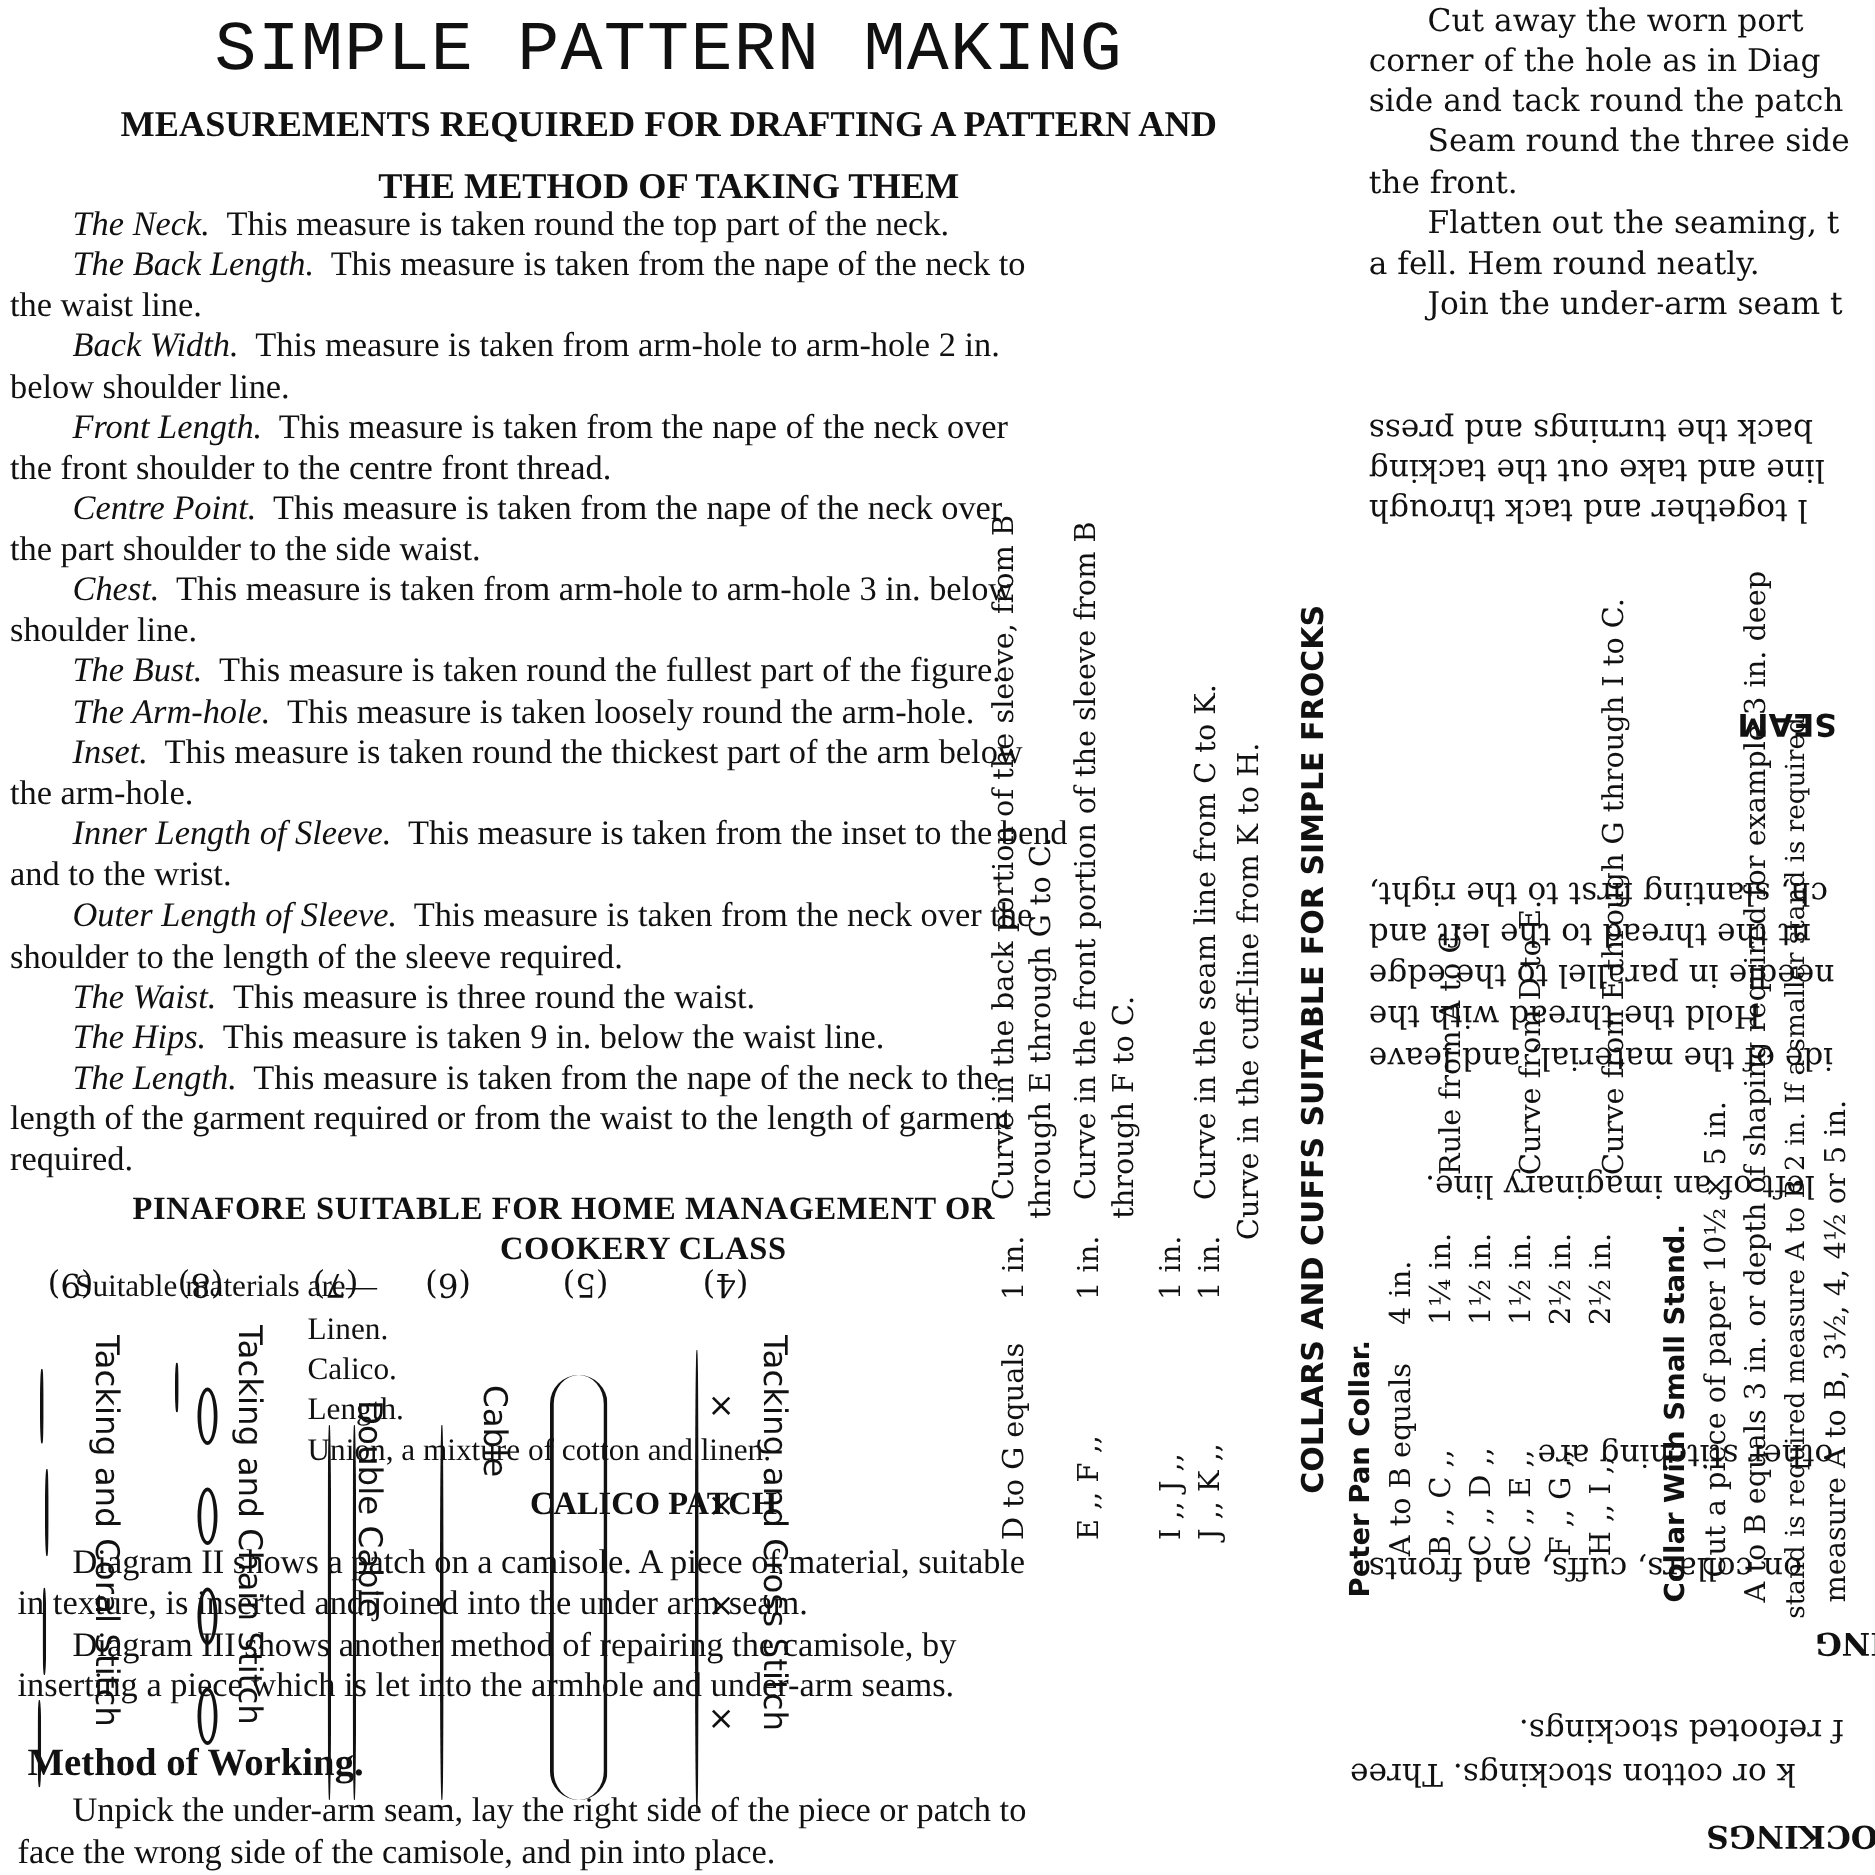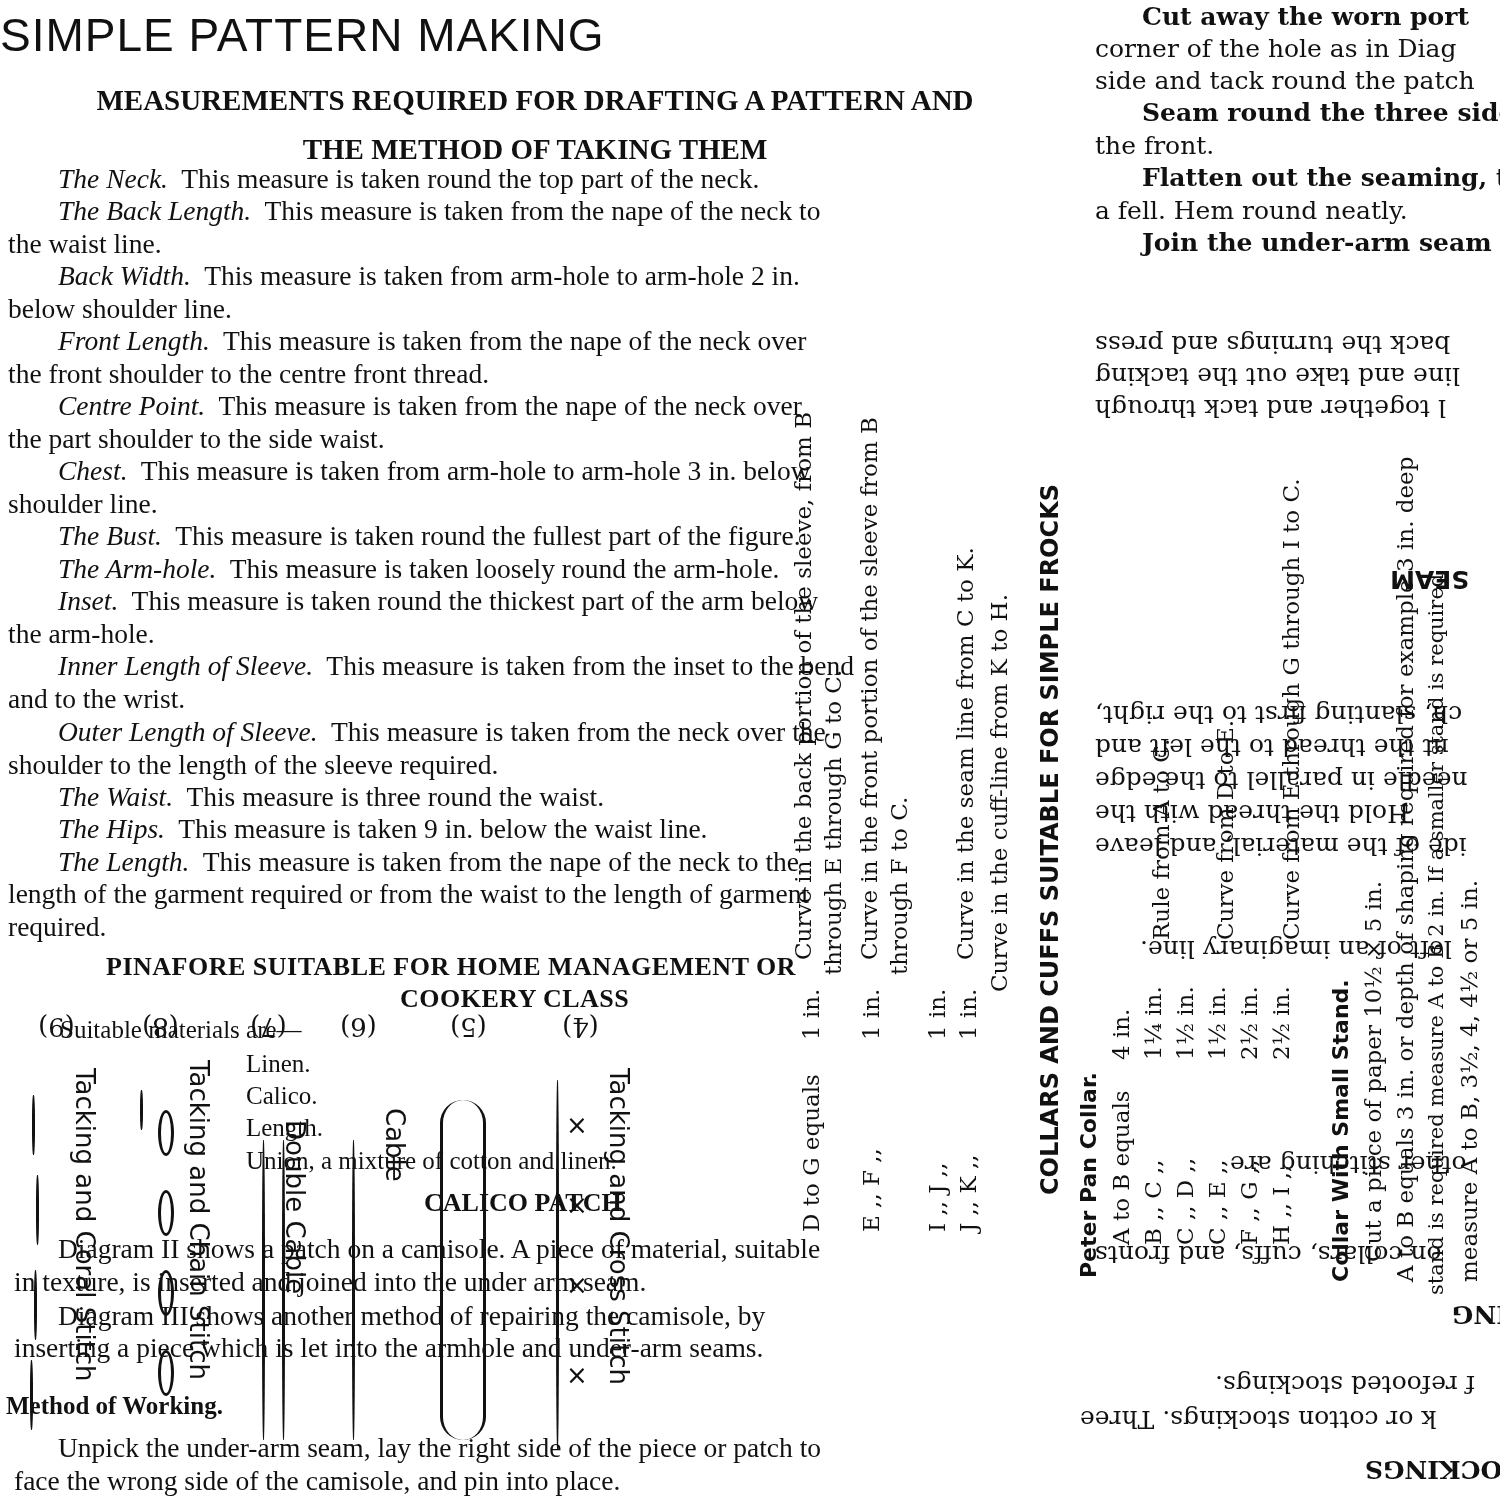--- a/index.html
+++ b/index.html
@@ -1,27 +1,27 @@
 <!DOCTYPE html>
 <html><head>
 <meta charset="utf-8">
 <style>
   html, body { margin:0; padding:0; background:#ffffff; }
   body { width:1500px; height:1500px; position:relative; overflow:hidden; color:#111; font-family:"DejaVu Serif", serif; }
   .abs { position:absolute; white-space:nowrap; }
-  .title { left:0; width:1070px; top:8px; text-align:left; font-family:Liberation Sans, sans-serif; font-size:46px; letter-spacing:1px; }
+  .title { left:0; width:1070px; top:8px; text-align:center; font-family:Liberation Mono, monospace; font-size:56px; letter-spacing:1px; }
   .subhead { left:0; width:1070px; text-align:center; font-family:"Liberation Serif", serif; font-weight:bold; font-size:29px; }
   .body-line { font-family:"Liberation Serif", serif; font-size:27.5px; left:8px; line-height:32.5px; }
   .body-line i { font-style:italic; }
   .indent { left:58px; }
   .mat { left:246px; font-family:"Liberation Serif", serif; font-size:25px; }
   .bold-small { font-family:"Liberation Serif", serif; font-weight:bold; font-size:25px; }
   
   .rp { font-family:"DejaVu Serif", serif; font-size:25px; left:1095px; }
-  .rp.ind { left:1142px;font-weight:bold; }
+  .rp.ind { left:1142px; }
   
   .rot-ccw { transform-origin:0 0; transform:rotate(-90deg); }
   .rot-cw  { transform-origin:0 0; transform:rotate(90deg); }
   .rot-180 { transform-origin:center center; transform:rotate(180deg); }
   .vtext { font-family:"DejaVu Serif", serif; font-size:23px; }
   .vsans { font-family:"DejaVu Sans", sans-serif; font-size:24px; }
   .vbold { font-family:"DejaVu Sans", sans-serif; font-weight:bold; font-size:24px; }
   .stitch-num { font-family:"DejaVu Serif", serif; font-size:26px; }
   .stitch-line { position:absolute; border-left:3px solid #111; border-radius:40%; }
   .stitch-x { position:absolute; font-family:"DejaVu Sans", sans-serif; font-size:26px; }
@@ -81,21 +81,21 @@
   <div class="abs mat" style="top:1082px">Calico.</div>
   <div class="abs mat" style="top:1114px">Length.</div>
   <div class="abs mat" style="top:1147px">Union, a mixture of cotton and linen.</div>
 </div>
 <div class="abs bold-small" style="left:424px; top:1188px; font-size:26px">CALICO PATCH</div>
 
 <div class="abs body-line indent" style="top:1233px">Diagram II shows a patch on a camisole.  A piece of material, suitable</div>
 <div class="abs body-line" style="left:14px; top:1266px">in texture, is inserted and joined into the under arm seam.</div>
 <div class="abs body-line indent" style="top:1300px">Diagram III shows another method of repairing the camisole, by</div>
 <div class="abs body-line" style="left:14px; top:1332px">inserting a piece which is let into the armhole and under-arm seams.</div>
-<div class="abs bold-small" style="left:6px; top:1392px; font-size:25px">Method of Working.</div>
+<div class="abs bold-small" style="left:22px; top:1392px; font-size:31px">Method of Working.</div>
 <div class="abs body-line indent" style="top:1432px">Unpick the under-arm seam, lay the right side of the piece or patch to</div>
 <div class="abs body-line" style="left:14px; top:1465px">face the wrong side of the camisole, and pin into place.</div>
 
 <div>
   <div class="abs stitch-num rot-180" style="left:38px; top:1012px">(9)</div>
   <div class="abs stitch-num rot-180" style="left:142px; top:1012px">(8)</div>
   <div class="abs stitch-num rot-180" style="left:250px; top:1012px">(7)</div>
   <div class="abs stitch-num rot-180" style="left:340px; top:1012px">(6)</div>
   <div class="abs stitch-num rot-180" style="left:450px; top:1012px">(5)</div>
   <div class="abs stitch-num rot-180" style="left:562px; top:1012px">(4)</div>

